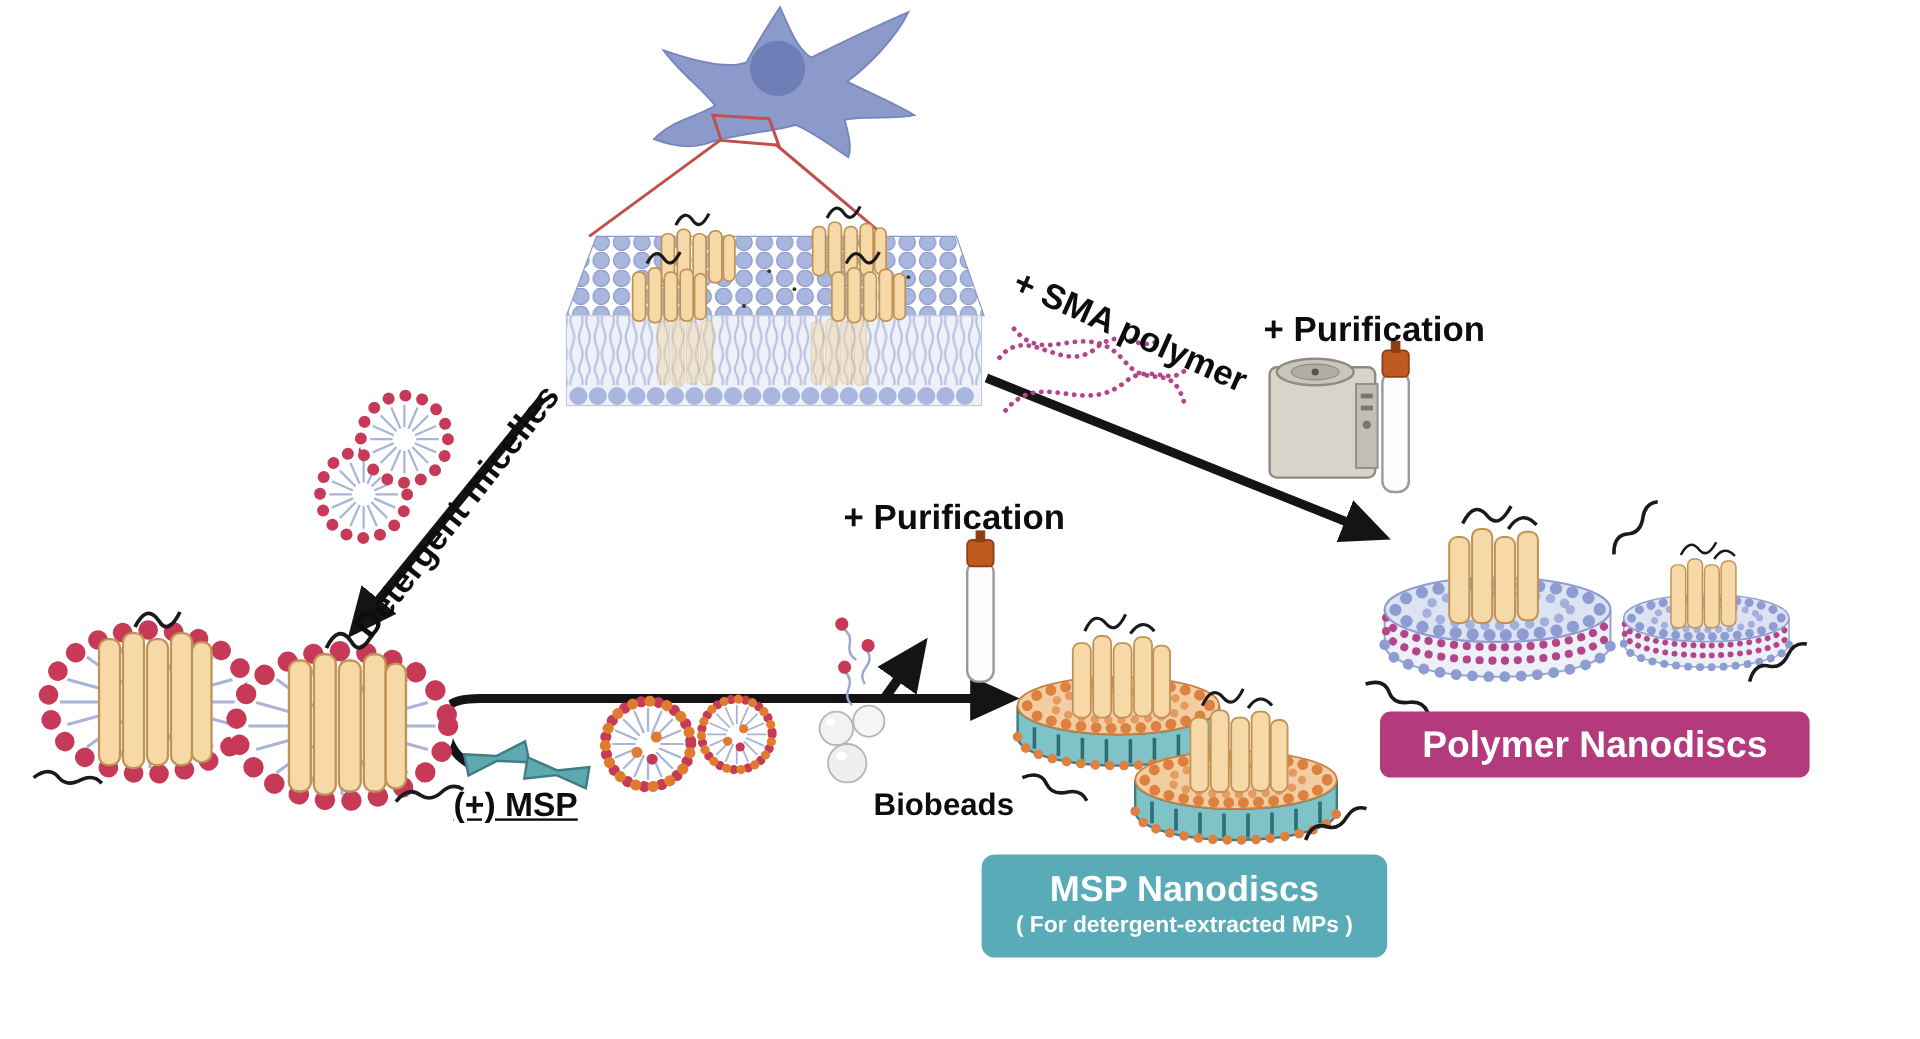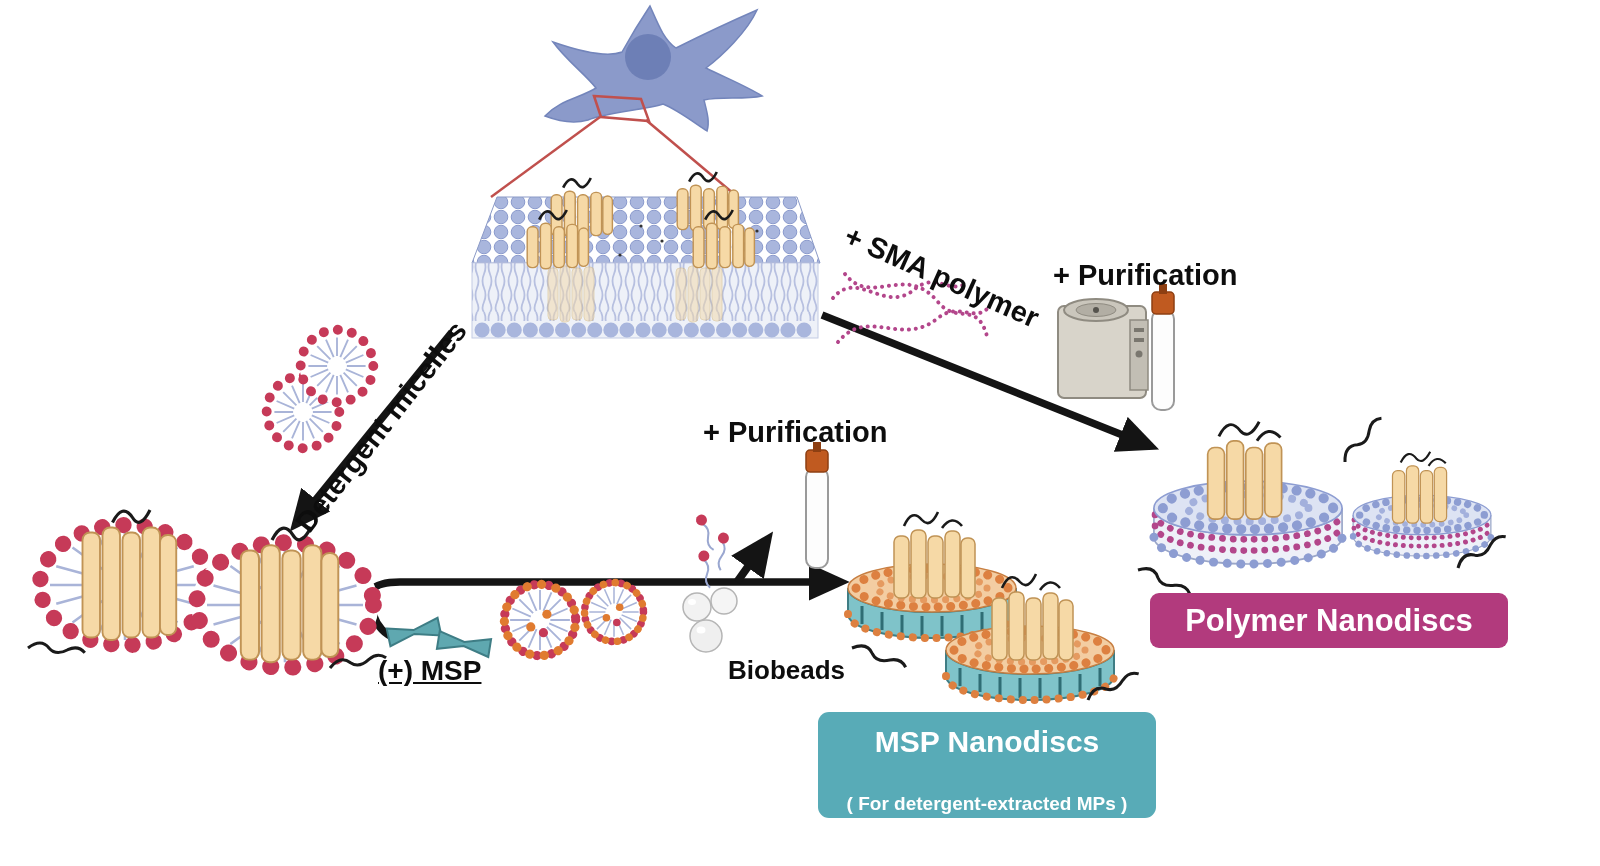--- a/index.html
+++ b/index.html
@@ -12,23 +12,23 @@
   .lbl-sma        { left:846px; top:218px; font-size:29px; transform:rotate(24deg); transform-origin:left center; }
   .lbl-purif-r    { left:1053px; top:259px; font-size:29px; }
   .lbl-detmic     { left:302px; top:512px; font-size:29px; transform:rotate(-52deg); transform-origin:left center; }
   .lbl-purif-m    { left:703px; top:416px; font-size:29px; }
   .lbl-minusdet   { left:627px; top:487px; font-size:29px; }
   .lbl-msp        { left:378px; top:655px; font-size:28px;text-decoration:underline; }
   .lbl-mixed      { left:478px; top:656px; width:200px; font-size:26px; line-height:31px; text-align:center; white-space:normal; }
   .lbl-biobeads   { left:684px; top:655px; font-size:26px;margin-left:44px; }
   .result-box { position:absolute; color:#ffffff; text-align:center; font-weight:700; }
   .box-polymer { left:1150px; top:593px; width:358px; height:55px; background:#b23a7d; border-radius:9px; font-size:31px; line-height:55px; }
-  .box-msp     { left:818px; top:712px; width:338px; height:106px; background:#58abb7; border-radius:11px; padding-top:13px; }
+  .box-msp     { left:818px; top:712px; width:338px; height:86px; background:#58abb7; border-radius:11px; padding-top:13px; }
   .box-msp .t  { font-size:30px; line-height:34px; }
-  .box-msp .s  { font-size:19px; line-height:26px;margin-top:32px; }
+  .box-msp .s  { font-size:19px; line-height:26px; }
 </style>
 </head>
 <body>
 
 <div class="stage">
 
 <svg width="1600" height="866" viewBox="0 0 1600 866">
   <defs>
     <marker id="ah" markerWidth="5.5" markerHeight="5" refX="4.2" refY="2.5" orient="auto">
       <path d="M0,0 L5.5,2.5 L0,5 Z" fill="#141414"></path>

